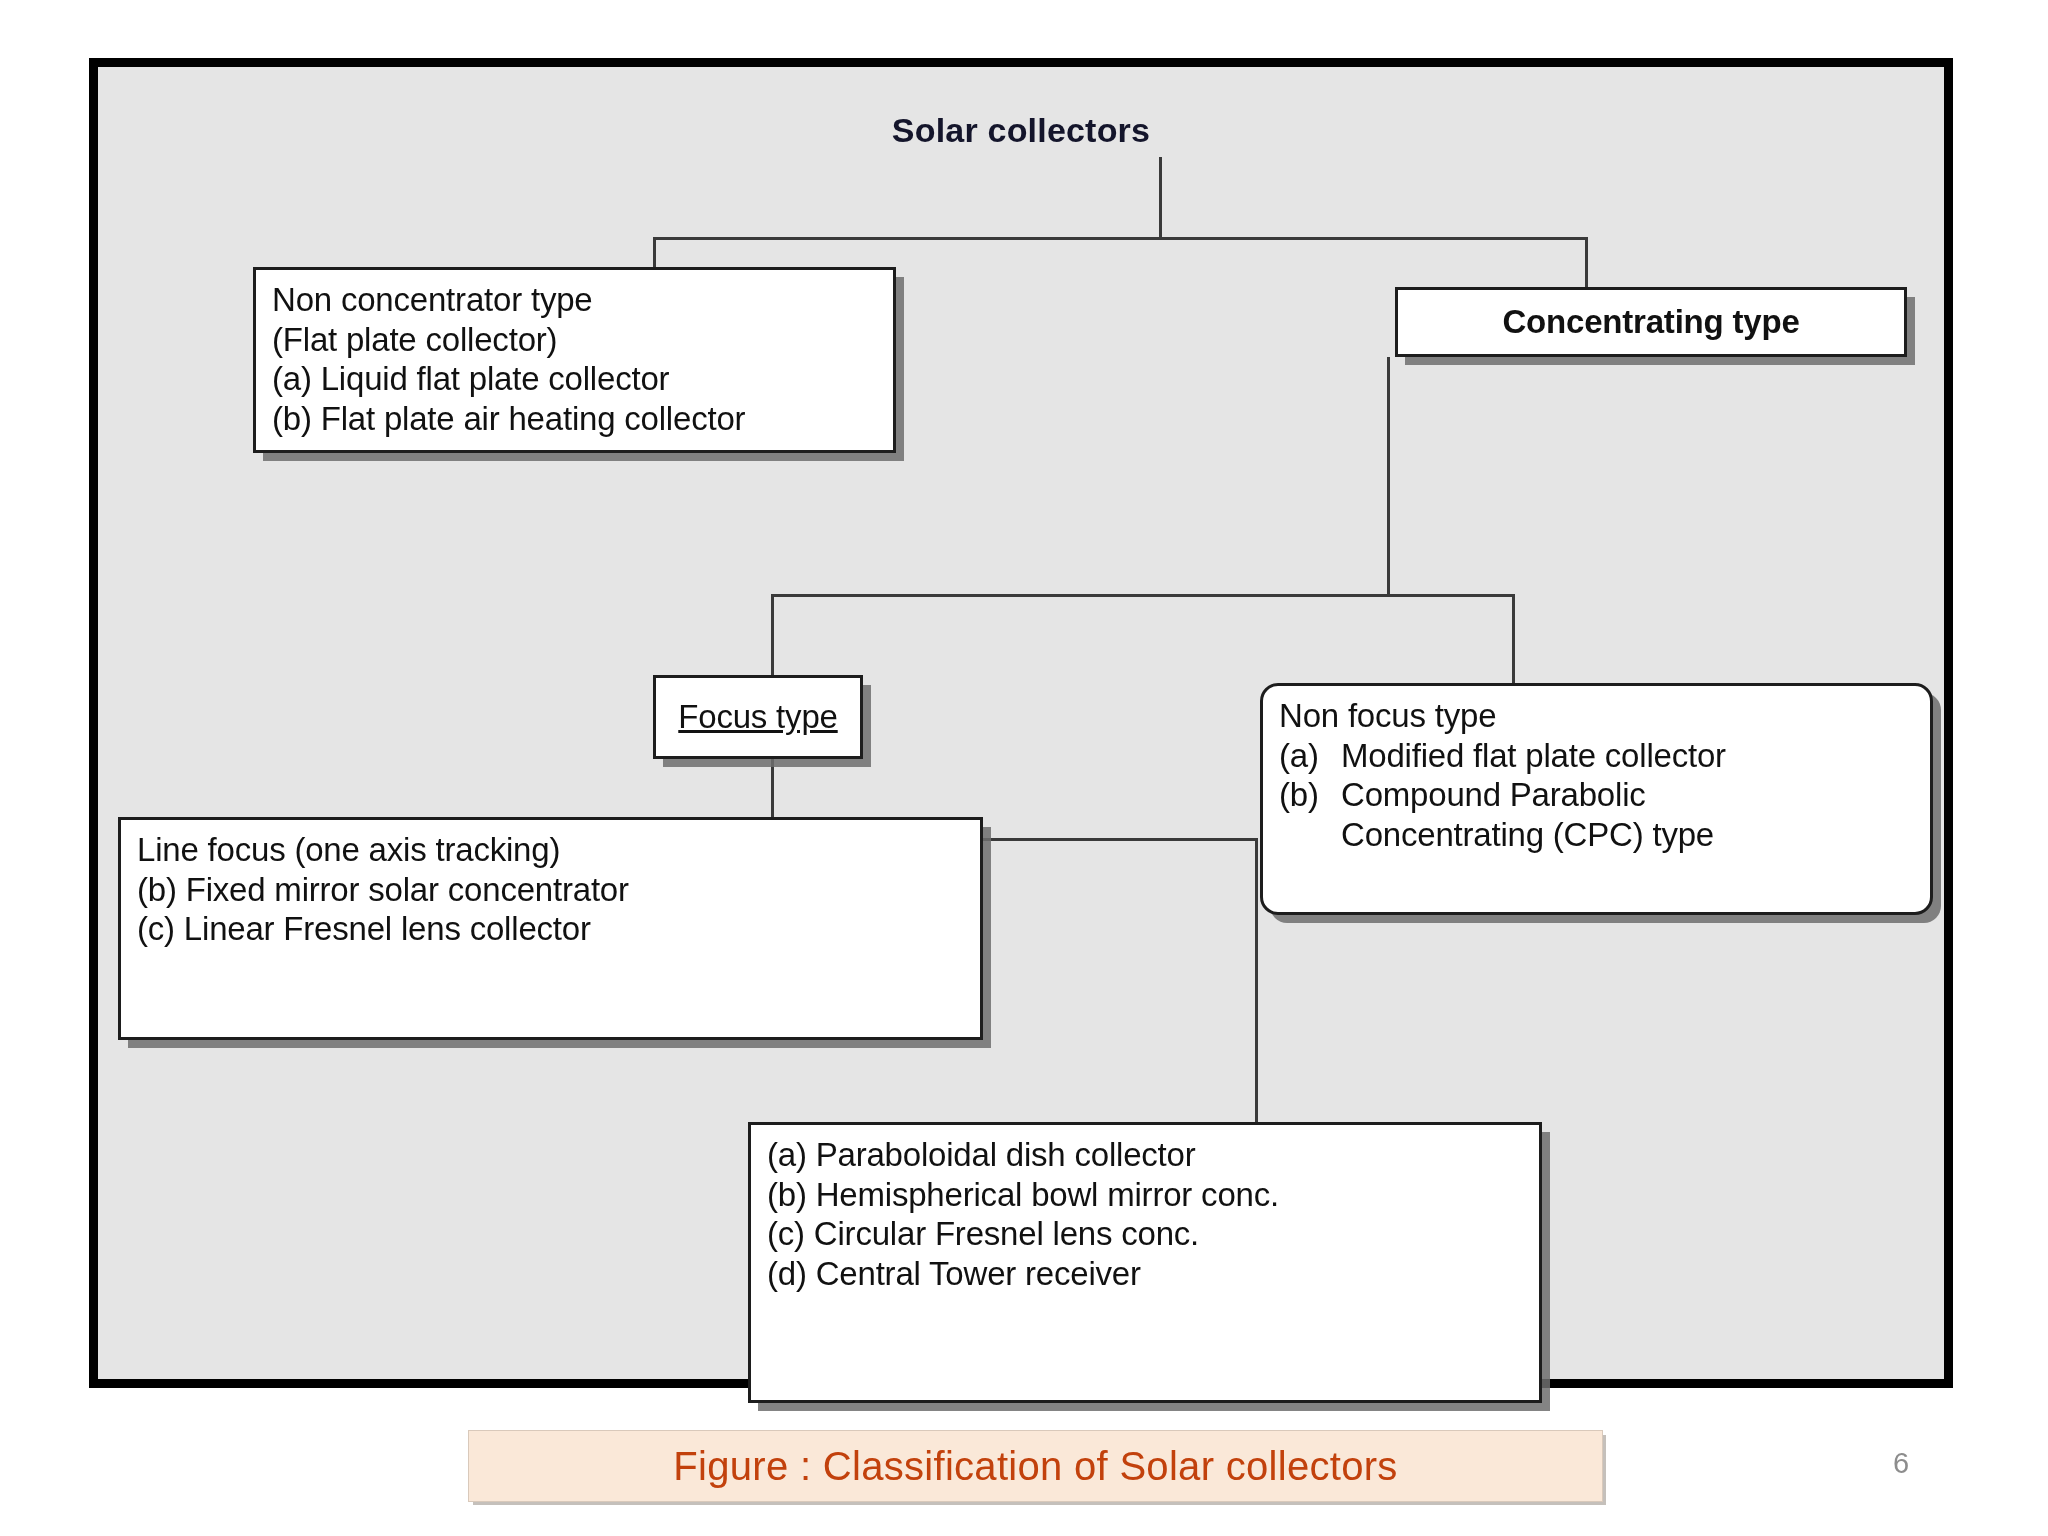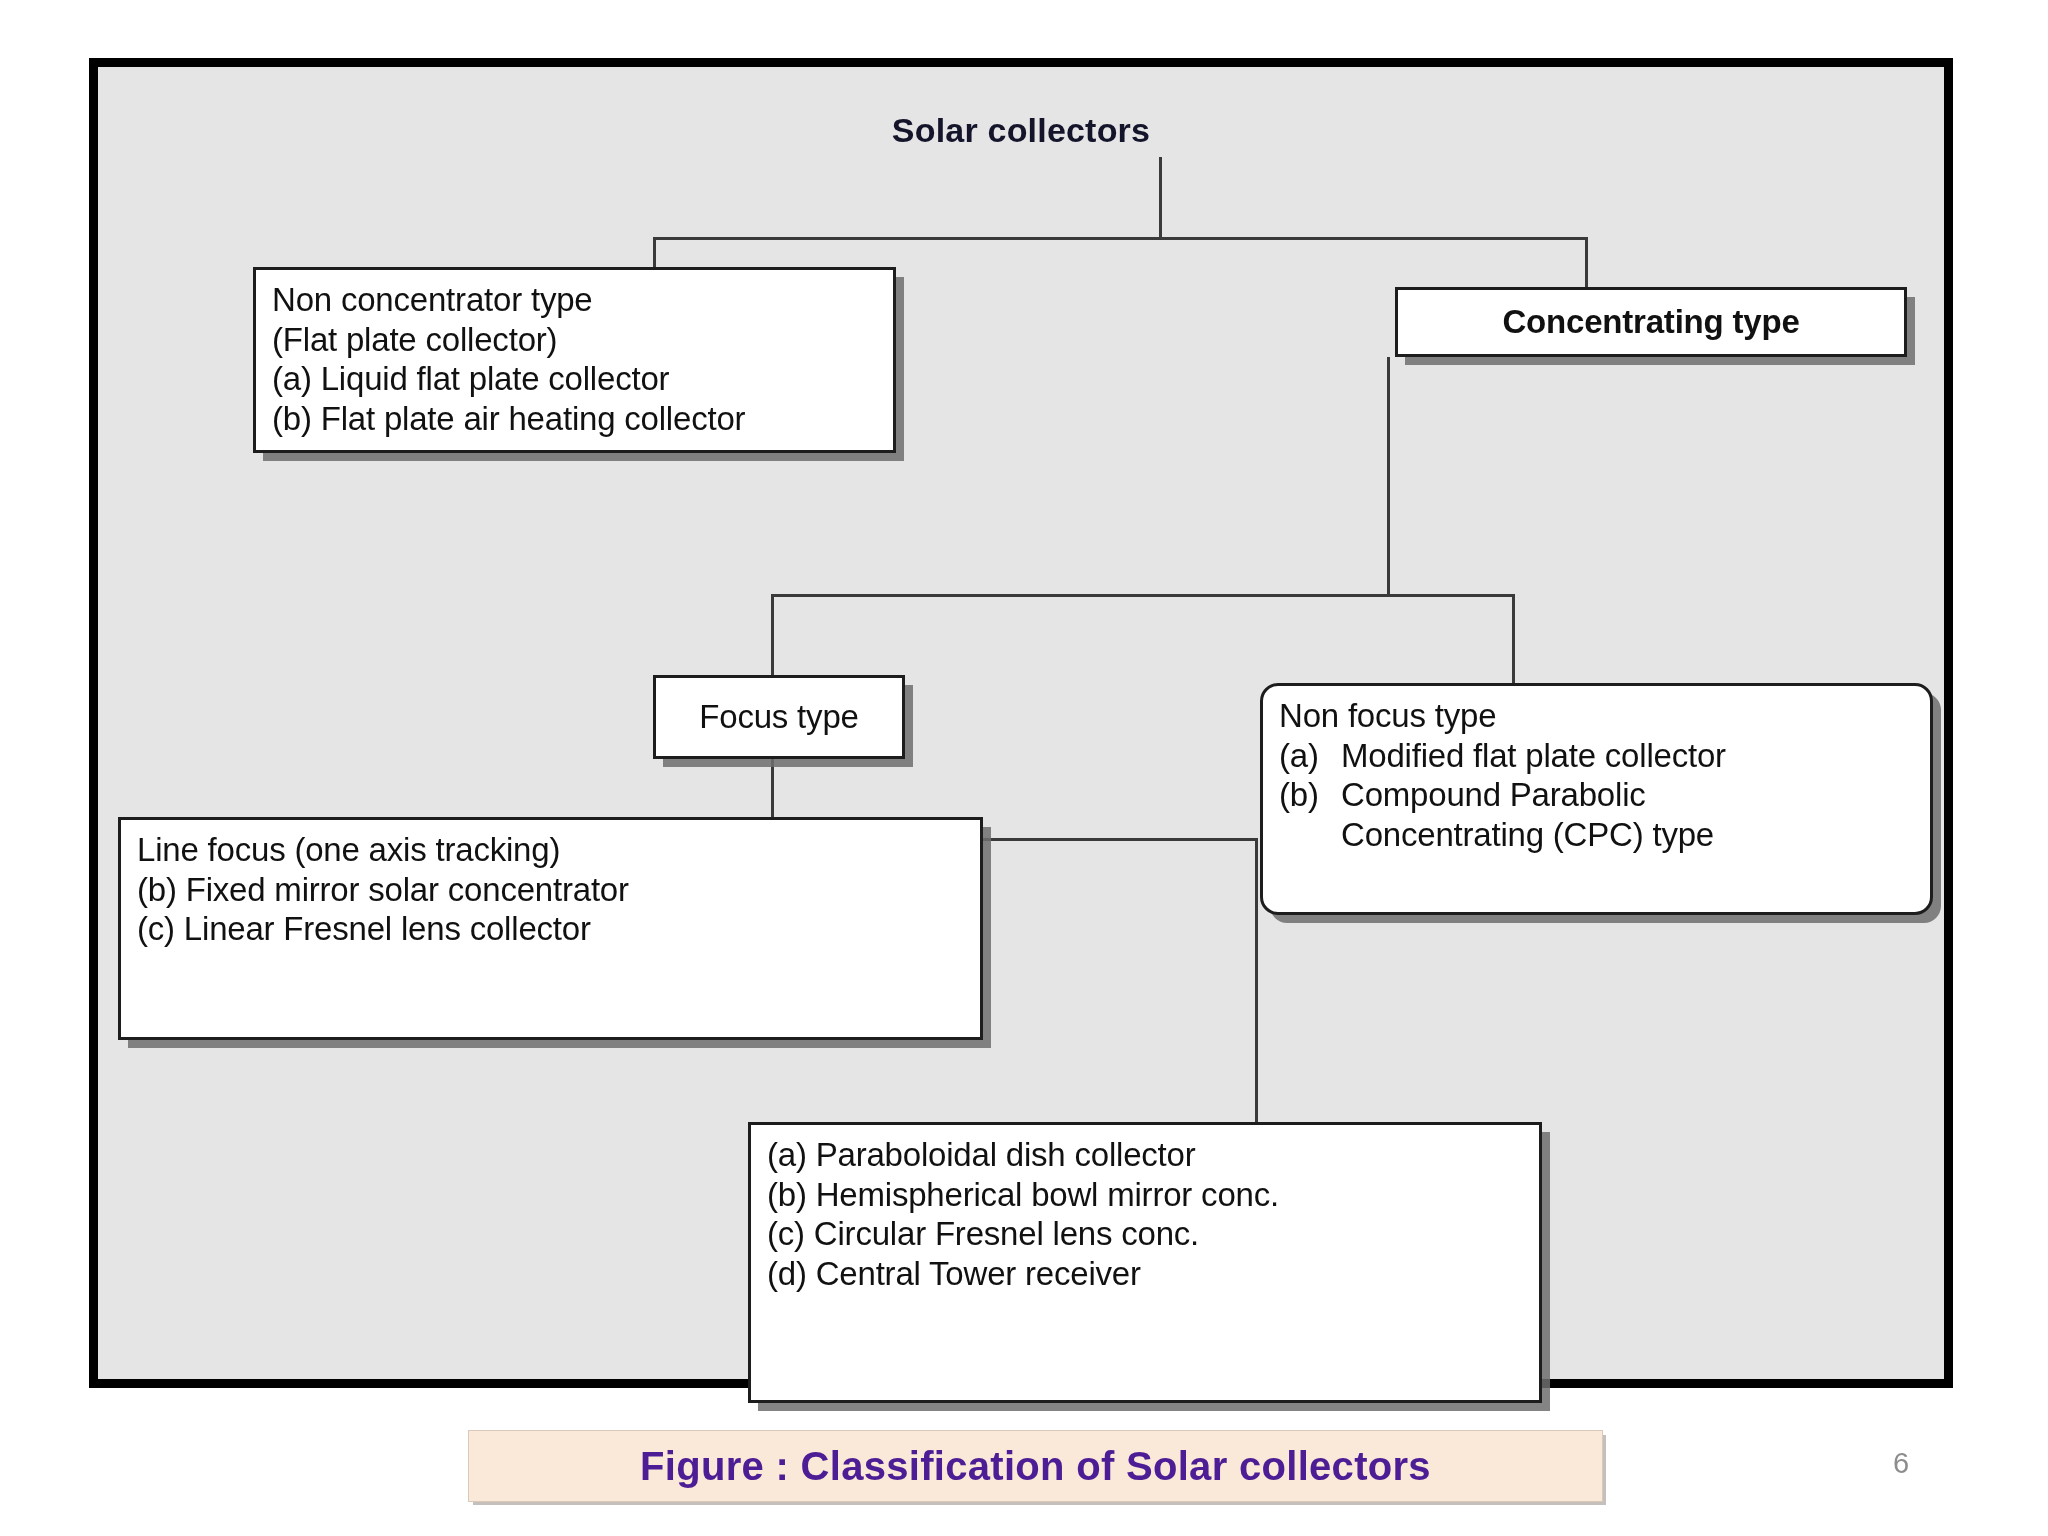--- a/index.html
+++ b/index.html
@@ -60,21 +60,21 @@
   #caption{
     position:absolute;
     left:468px;top:1430px;width:1135px;height:72px;
     background:#fae8d8;
     border:1px solid #d9c9bb;
     box-shadow:4px 4px 0 -1px rgba(150,140,132,0.55);
     display:flex;align-items:center;justify-content:center;
     box-sizing:border-box;
   }
   #caption-text{
-    font-size:40px;font-weight:bold;color:#4c1d95;
+    font-size:40px;font-weight:normal;color:#c2410c;
     letter-spacing:0.3px;white-space:nowrap;
   }
 
   #page-number{
     position:absolute;left:1893px;top:1447px;
     font-size:29px;color:#8d8d8d;
   }
 </style>
 </head>
 <body>
@@ -105,21 +105,21 @@
         <div class="row">(Flat plate collector)</div>
         <div class="row">(a) Liquid flat plate collector</div>
         <div class="row">(b) Flat plate air heating collector</div>
       </div>
     </div>
 
     <div class="box center" style="left:1297px;top:220px;width:512px;height:70px;font-weight:bold;">
       <div class="pad">Concentrating type</div>
     </div>
 
-    <div class="box center" style="left:555px;top:608px;width:252px;height:84px;">
+    <div class="box center" style="left:555px;top:608px;width:210px;height:84px;text-decoration:underline;">
       <div class="pad">Focus type</div>
     </div>
 
     <div class="box" style="left:1162px;top:616px;width:673px;height:232px;border-radius:18px;">
       <div class="pad">
         <div class="row">Non focus type</div>
         <div class="row ind">
           <span class="mk">(a)</span>
           <span>Modified flat plate collector</span>
         </div>

